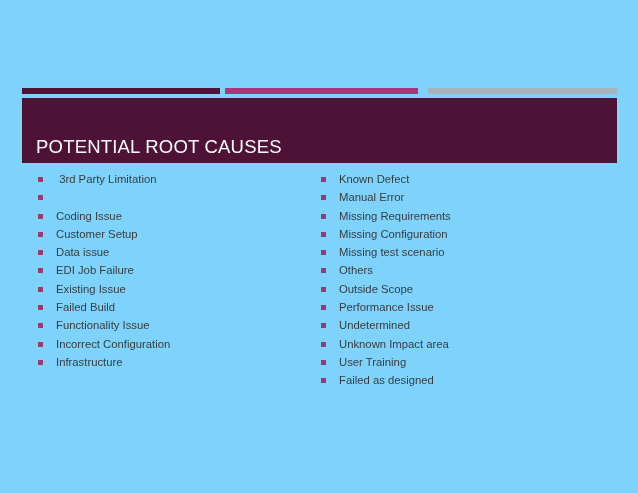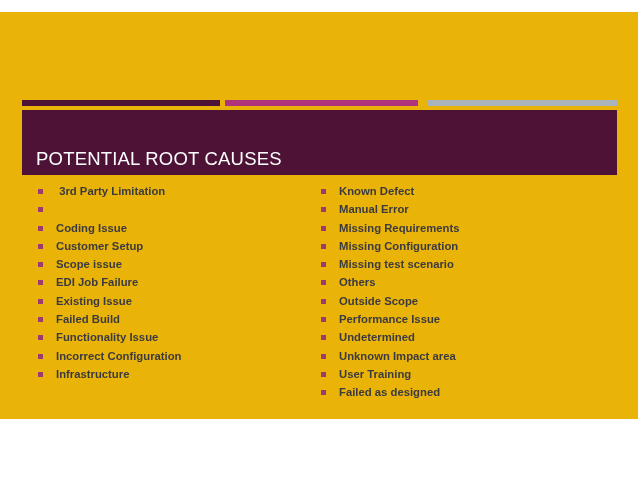--- a/index.html
+++ b/index.html
@@ -11,24 +11,24 @@
     width: 638px;
     height: 493px;
     position: relative;
     overflow: hidden;
     font-family: "Liberation Sans", sans-serif;
     -webkit-font-smoothing: antialiased;
   }
 
   .slide {
     position: absolute;
-    left: 0; top: 12px;
+    left: 0; top: 0;
     width: 638px;
-    height: 407px;
-    background: #eab308;
+    height: 493px;
+    background: #7dd3fc;
   }
 
   
   .accent-bars {
     position: absolute;
     left: 0;
     top: 88px;
     width: 638px;
     height: 6px;
   }
@@ -78,21 +78,20 @@
   .body-area {
     position: absolute;
     left: 0;
     top: 170px;
     width: 638px;
     height: 240px;
   }
   .column {
     position: absolute;
     top: 0;
-    font-weight: bold;
   }
   .column-left  { left: 36px; width: 270px; }
   .column-right { left: 319px; width: 290px; }
 
   .bullet-list {
     list-style: none;
     margin: 0;
     padding: 0;
   }
   .bullet-item {
@@ -132,21 +131,21 @@
     <div class="title-text">POTENTIAL ROOT CAUSES</div>
   </div>
 
   <div class="body-area">
     <div class="column column-left">
       <ul class="bullet-list" id="list-left">
           <li class="bullet-item"><span class="bullet-marker"></span><span class="bullet-label"> 3rd Party Limitation</span></li>
           <li class="bullet-item"><span class="bullet-marker"></span></li>
           <li class="bullet-item"><span class="bullet-marker"></span><span class="bullet-label">Coding Issue</span></li>
           <li class="bullet-item"><span class="bullet-marker"></span><span class="bullet-label">Customer Setup</span></li>
-          <li class="bullet-item"><span class="bullet-marker"></span><span class="bullet-label">Scope issue</span></li>
+          <li class="bullet-item"><span class="bullet-marker"></span><span class="bullet-label">Data issue</span></li>
           <li class="bullet-item"><span class="bullet-marker"></span><span class="bullet-label">EDI Job Failure</span></li>
           <li class="bullet-item"><span class="bullet-marker"></span><span class="bullet-label">Existing Issue</span></li>
           <li class="bullet-item"><span class="bullet-marker"></span><span class="bullet-label">Failed Build</span></li>
           <li class="bullet-item"><span class="bullet-marker"></span><span class="bullet-label">Functionality Issue</span></li>
           <li class="bullet-item"><span class="bullet-marker"></span><span class="bullet-label">Incorrect Configuration</span></li>
           <li class="bullet-item"><span class="bullet-marker"></span><span class="bullet-label">Infrastructure</span></li>
         </ul>
     </div>
     <div class="column column-right">
       <ul class="bullet-list" id="list-right">

